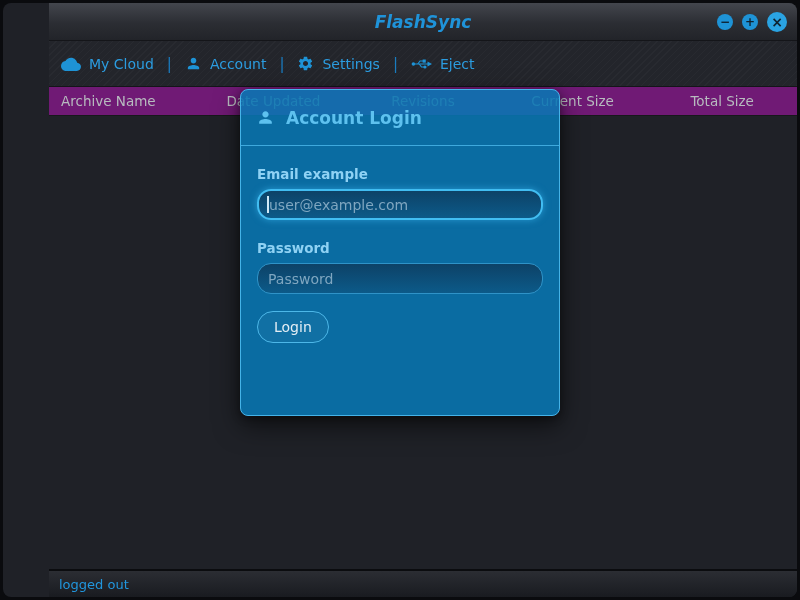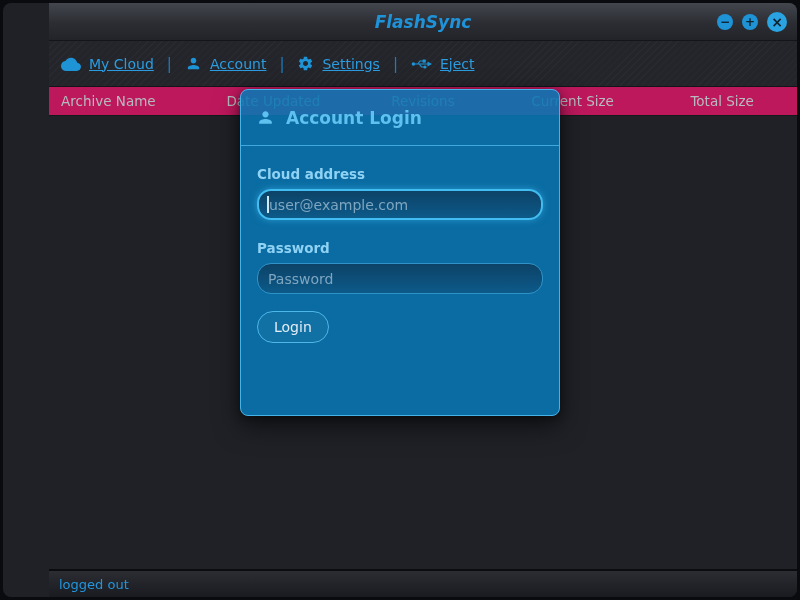--- a/index.html
+++ b/index.html
@@ -20,26 +20,26 @@
     font-size:12px;line-height:1;display:flex;align-items:center;
     justify-content:center;cursor:pointer;}
   .wbtn.close{width:20px;height:20px;background:#2aa3e2;font-size:14px;}
 
   
   .toolbar{height:45px;flex:0 0 45px;display:flex;align-items:center;
     gap:13px;padding:0 12px;border-bottom:1px solid #141519;
     background:#23252b repeating-linear-gradient(315deg,
       rgba(255,255,255,0.022) 0 1px,transparent 1px 5px);}
   .tb-item{display:flex;align-items:center;gap:8px;color:#2b9ce0;
-    font-size:14px;cursor:pointer;text-decoration:underline;}
+    font-size:14px;cursor:pointer;}
   .tb-item svg{color:#1e93d6;display:block;}
   .tb-sep{color:#1a7cc0;font-size:15px;}
 
   
-  .thead{height:28px;flex:0 0 28px;background:#be185d;display:flex;
+  .thead{height:28px;flex:0 0 28px;background:#701a75;display:flex;
     align-items:center;font-size:13.5px;color:#b7bbbf;
     border-bottom:1px solid #17181c;}
   .th{width:20%;text-align:center;}
   .th.first{text-align:left;padding-left:12px;box-sizing:border-box;}
 
   
   .content{flex:1;background:#1f2127;}
   .statusbar{height:26px;flex:0 0 26px;border-top:2px solid #0b0c0f;
     background:linear-gradient(#2b2d33,#191b20);display:flex;
     align-items:center;padding:0 10px;font-size:13px;color:#2196dd;}
@@ -147,21 +147,21 @@
   </div>
 
   <div class="modal">
     <div class="modal-header">
       <svg width="19" height="19" viewBox="0 0 24 24" fill="currentColor">
         <path d="M12 12c2.21 0 4-1.79 4-4s-1.79-4-4-4-4 1.79-4 4 1.79 4 4 4zm0 2c-2.67 0-8 1.34-8 4v2h16v-2c0-2.66-5.33-4-8-4z"></path>
       </svg>
       <span class="modal-title">Account Login</span>
     </div>
     <div class="modal-body">
-      <label class="field-label">Cloud address</label>
+      <label class="field-label">Email example</label>
       <div class="input-wrap">
         <input class="email-input" type="text" value="" placeholder="user@example.com" style="">
         <div class="caret"></div>
       </div>
       <label class="field-label">Password</label>
       <div class="input-wrap pw-wrap">
         <input class="password-input" type="text" value="" placeholder="Password" style="">
       </div>
       <div class="btn-row">
         <button class="dlg-btn">Login</button>

